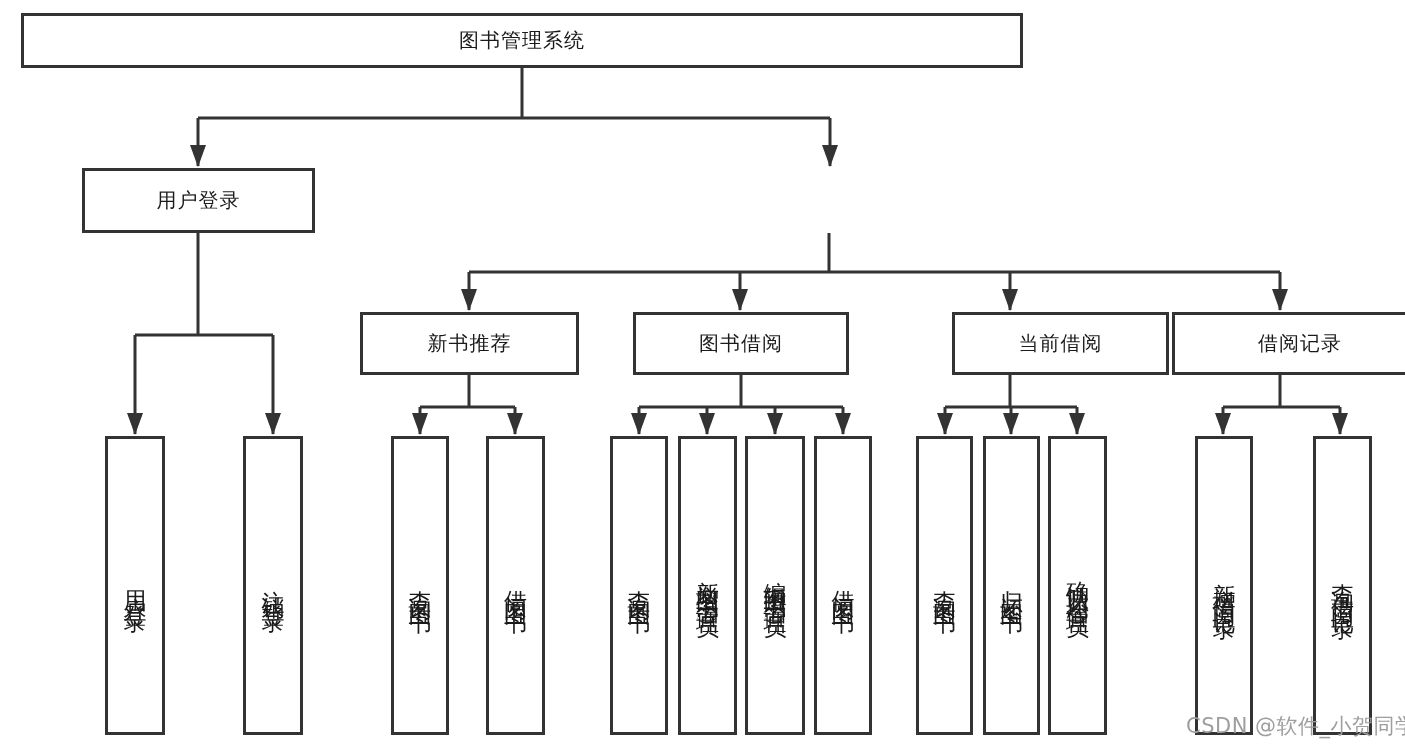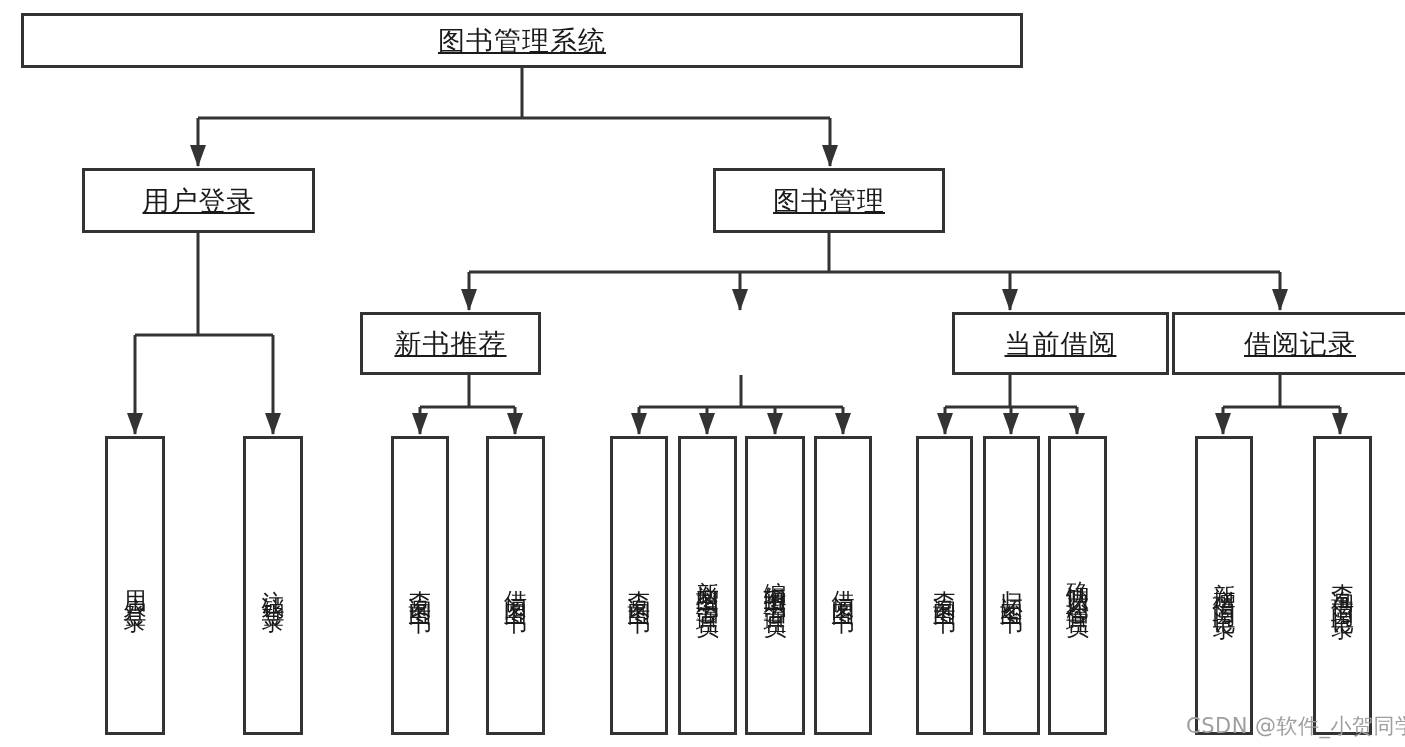--- a/index.html
+++ b/index.html
@@ -22,24 +22,23 @@
     box-sizing: border-box;
     border: 3px solid #333333;
     background: #ffffff;
     display: flex;
     align-items: center;
     justify-content: center;
     color: #1a1a1a;
     z-index: 2;
   }
   .node.h span {
-    font-size: 27px;
+    font-size: 20px;
     letter-spacing: 1px;
     white-space: nowrap;
-    text-decoration: underline;
   }
   .node.v span {
     writing-mode: vertical-rl;
     text-orientation: mixed;
     font-size: 23px;
     line-height: 1;
     letter-spacing: 7px;
     white-space: nowrap;
   }
   .node.v.long span {
@@ -94,26 +93,26 @@
     </g>
   </svg>
 
   <div class="node h" style="left:21px; top:13px; width:1002px; height:55px">
     <span>图书管理系统</span>
   </div>
 
   <div class="node h" style="left:82px; top:168px; width:233px; height:65px">
     <span>用户登录</span>
   </div>
-  <div class="node h" style="left:713px; top:168px; width:232px; height:65px">
-    <span>图书管理</span>
+
+  <div class="node h" style="left:360px; top:312px; width:219px; height:63px">
+    <span>新书推荐</span>
   </div>
-
-  <div class="node h" style="left:360px; top:312px; width:181px; height:63px">
-    <span>新书推荐</span>
+  <div class="node h" style="left:633px; top:312px; width:216px; height:63px">
+    <span>图书借阅</span>
   </div>
   <div class="node h" style="left:952px; top:312px; width:217px; height:63px">
     <span>当前借阅</span>
   </div>
   <div class="node h" style="left:1172px; top:312px; width:256px; height:63px">
     <span>借阅记录</span>
   </div>
 
   <div class="node v" style="left:105px; top:436px; width:60px; height:299px">
     <span>用户登录</span>

